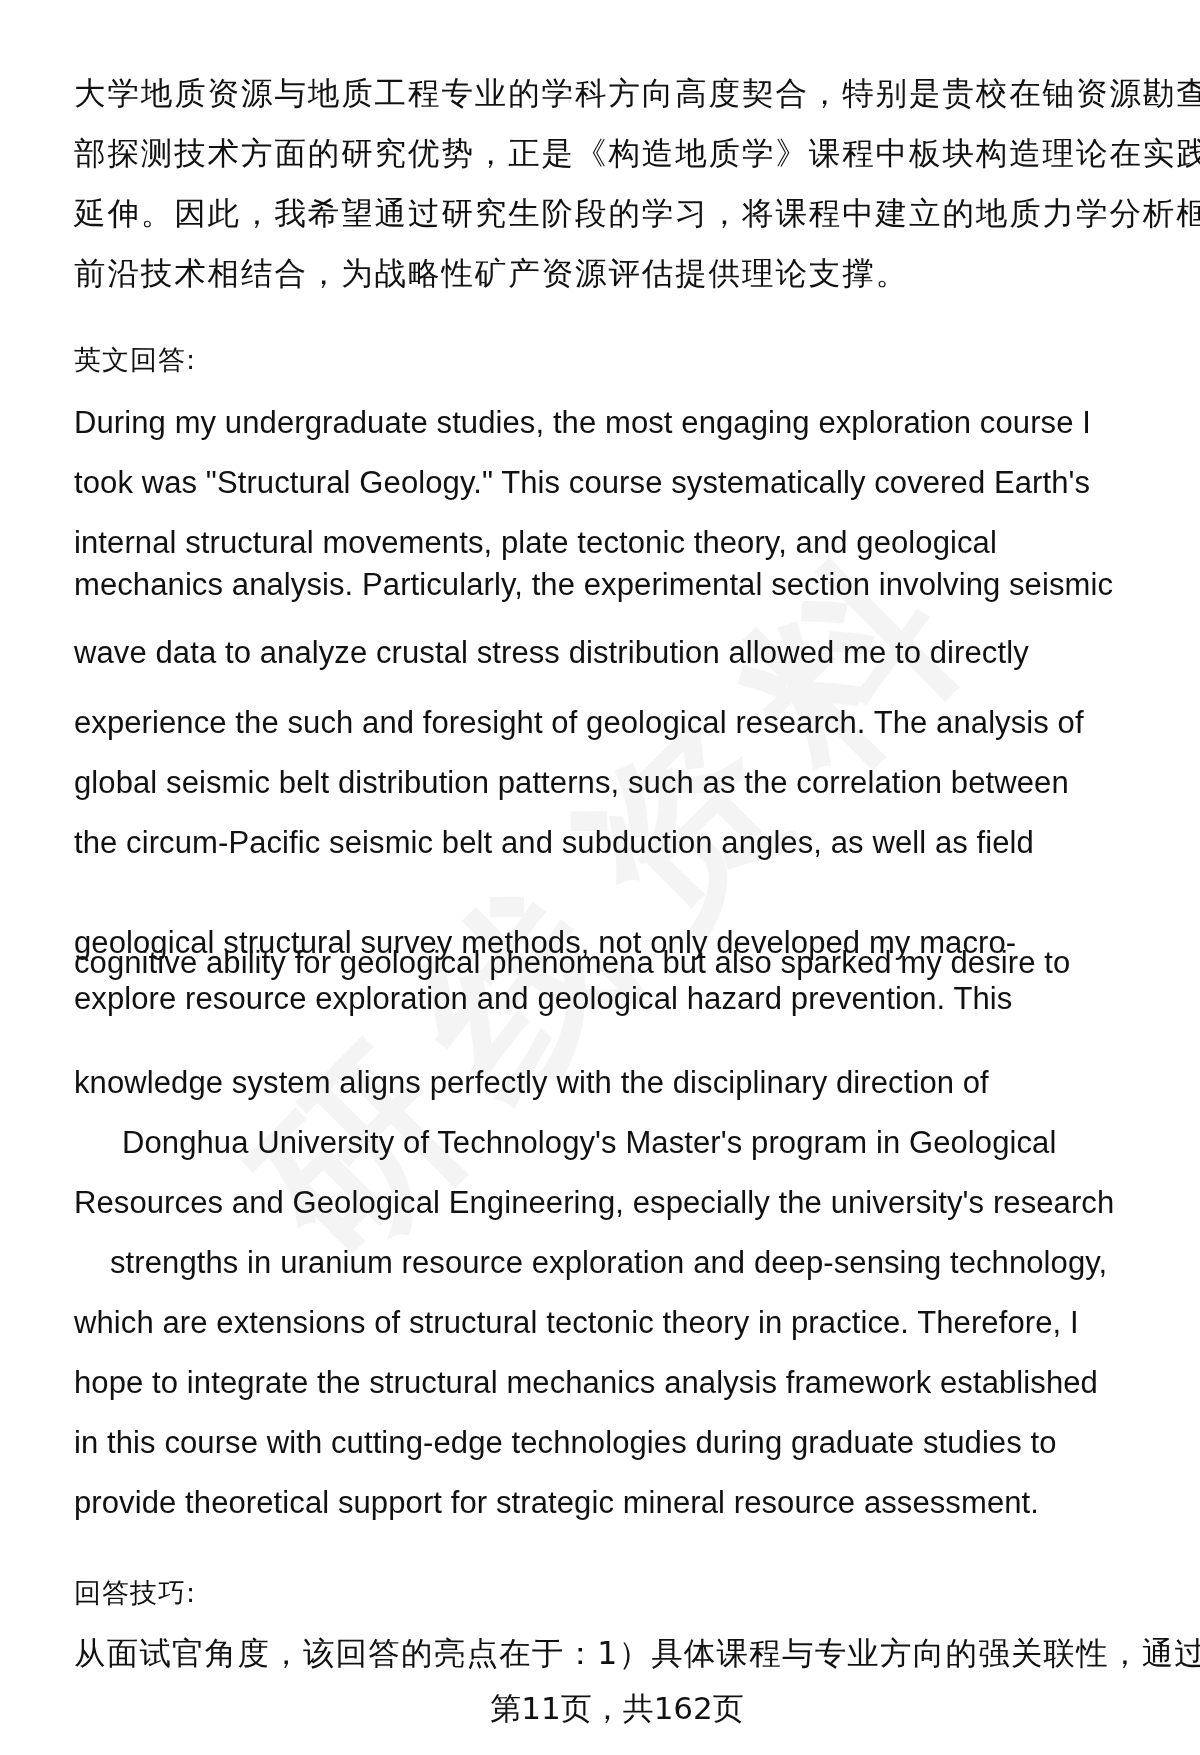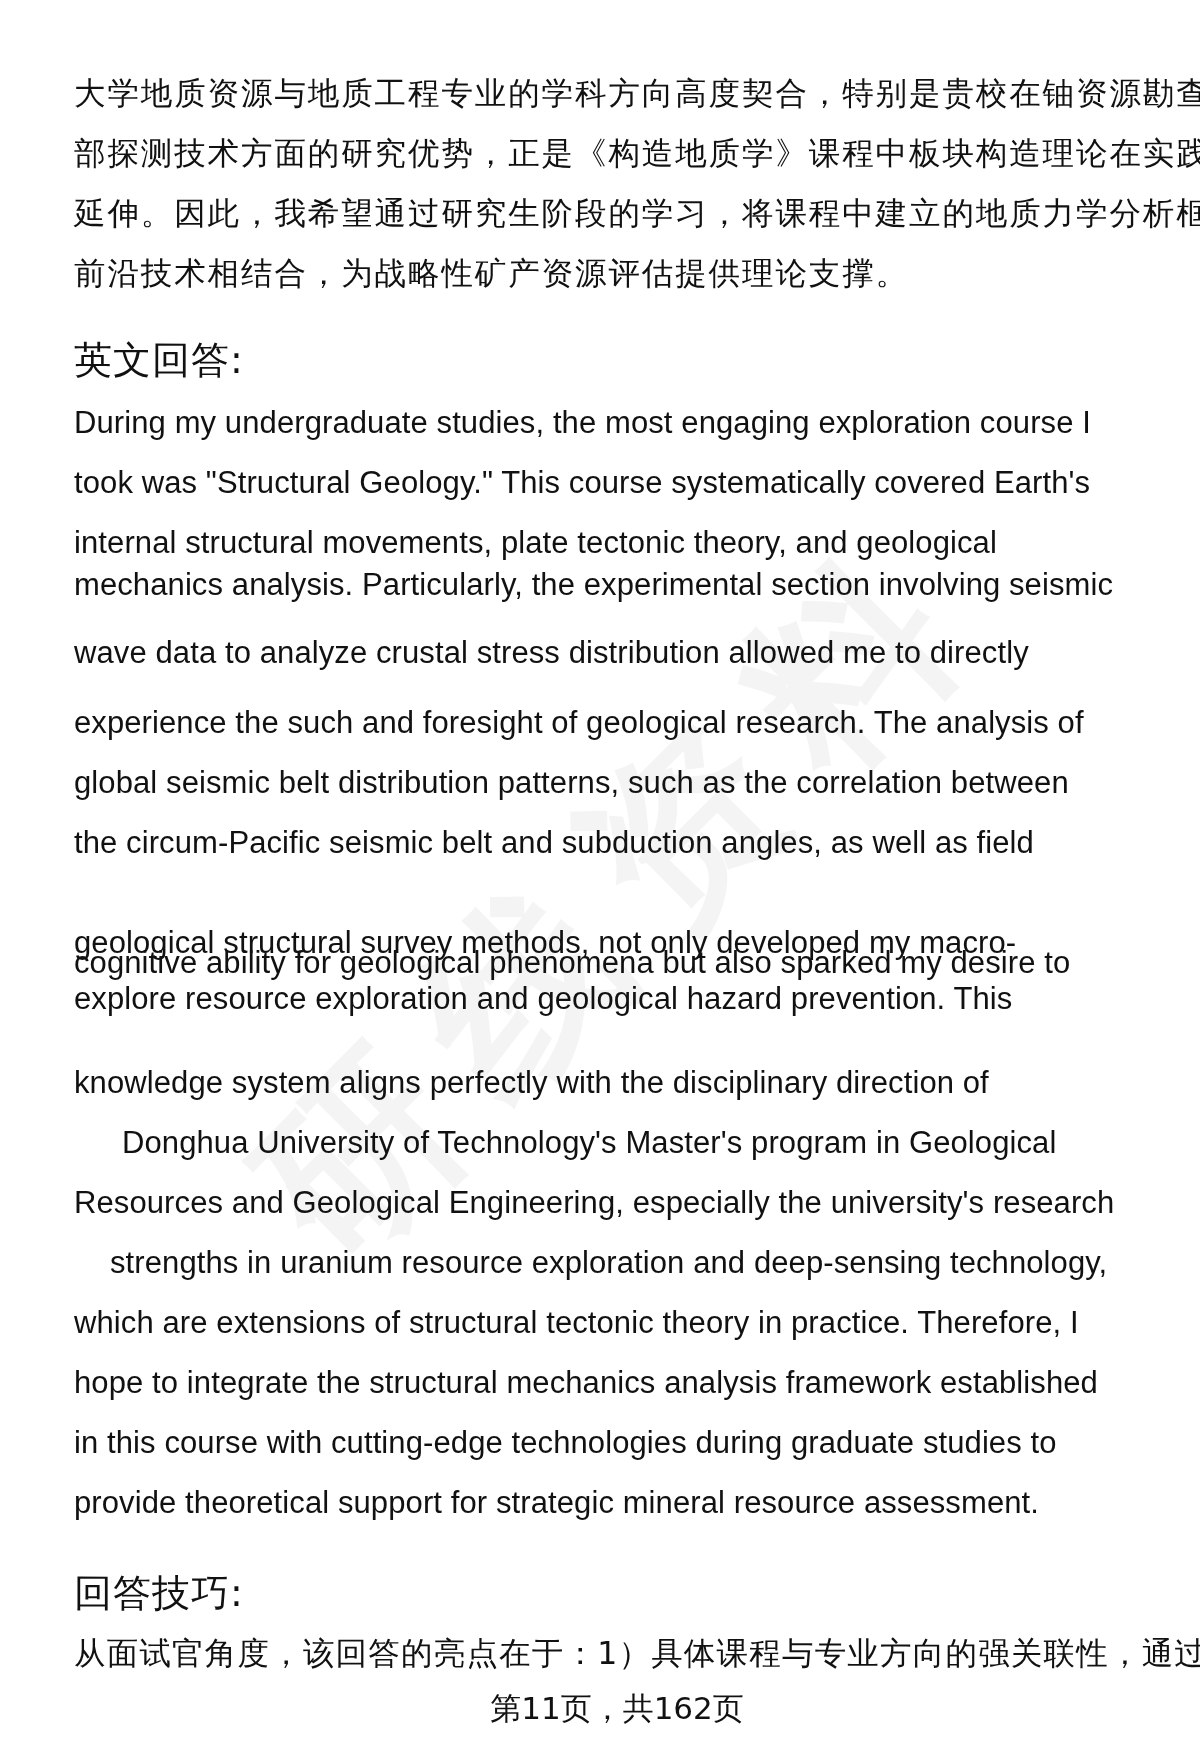--- a/index.html
+++ b/index.html
@@ -4,21 +4,21 @@
 <style>
   html, body { margin: 0; padding: 0; background: #ffffff; }
   body { width: 1200px; height: 1755px; position: relative; overflow: hidden; color: #111111; }
   .page { position: absolute; left: 0; top: 0; width: 1200px; height: 1755px; }
   .line {
     position: absolute; left: 74px; white-space: nowrap;
     height: 44px; line-height: 44px;
   }
   .cn { font-family: "DejaVu Sans", sans-serif; font-size: 31.5px; letter-spacing: 1.9px; }
   .en { font-family: "Liberation Sans", sans-serif; font-size: 31px; letter-spacing: 0.1px; }
-  .label { font-family: "DejaVu Sans", sans-serif; font-size: 38px; letter-spacing: 1px; }
+  .label { font-family: "DejaVu Sans", sans-serif; font-size: 27px; letter-spacing: 1px; }
   .footer {
     position: absolute; left: 0; width: 1234px; text-align: center;
     top: 1686px; height: 44px; line-height: 44px;
     font-family: "DejaVu Sans", sans-serif; font-size: 31px; color: #111111;
   }
   .watermark {
     position: absolute; left: 120px; top: 770px; width: 1000px; text-align: center;
     transform: rotate(-45deg); transform-origin: 50% 50%;
     font-family: "DejaVu Sans", sans-serif; font-size: 190px; font-weight: bold;
     color: rgba(0,0,0,0.045); letter-spacing: 40px; pointer-events: none; z-index: 0;

